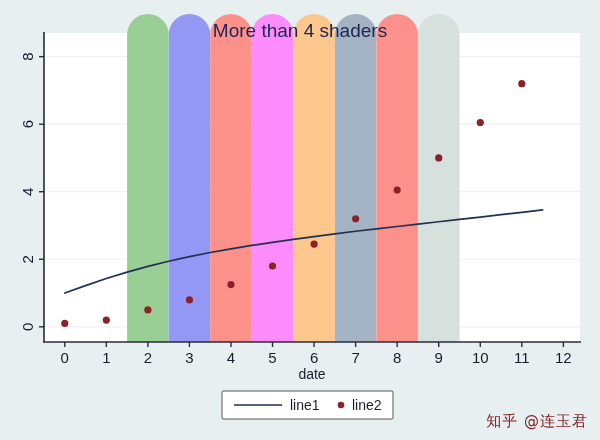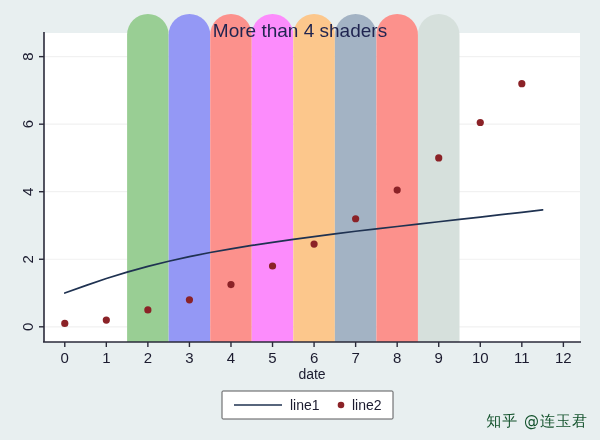--- a/index.html
+++ b/index.html
@@ -11,21 +11,21 @@
   }
   #stage{position:absolute;left:0;top:0;width:600px;height:440px;}
   .svg-root{position:absolute;left:0;top:0;}
   .tick-label{font-family:"Liberation Sans",sans-serif;font-size:15px;fill:#1b1b2f;}
   .axis-title{font-family:"Liberation Sans",sans-serif;font-size:14px;fill:#1b1b2f;}
   .chart-title{font-family:"Liberation Sans",sans-serif;font-size:19px;fill:#1f2450;}
   .legend-text{font-family:"Liberation Sans",sans-serif;font-size:14px;fill:#1b1b2f;}
   .watermark{
     position:absolute;right:12px;bottom:9px;
     font-family:"DejaVu Sans", sans-serif;
-    font-size:15px;color:#14532d;letter-spacing:1px;
+    font-size:15px;color:#7f1d1d;letter-spacing:1px;
     white-space:nowrap;user-select:none;
   }
 </style>
 </head>
 <body>
 
 <div id="stage">
 
   <svg class="svg-root" width="600" height="440" viewBox="0 0 600 440">
 

